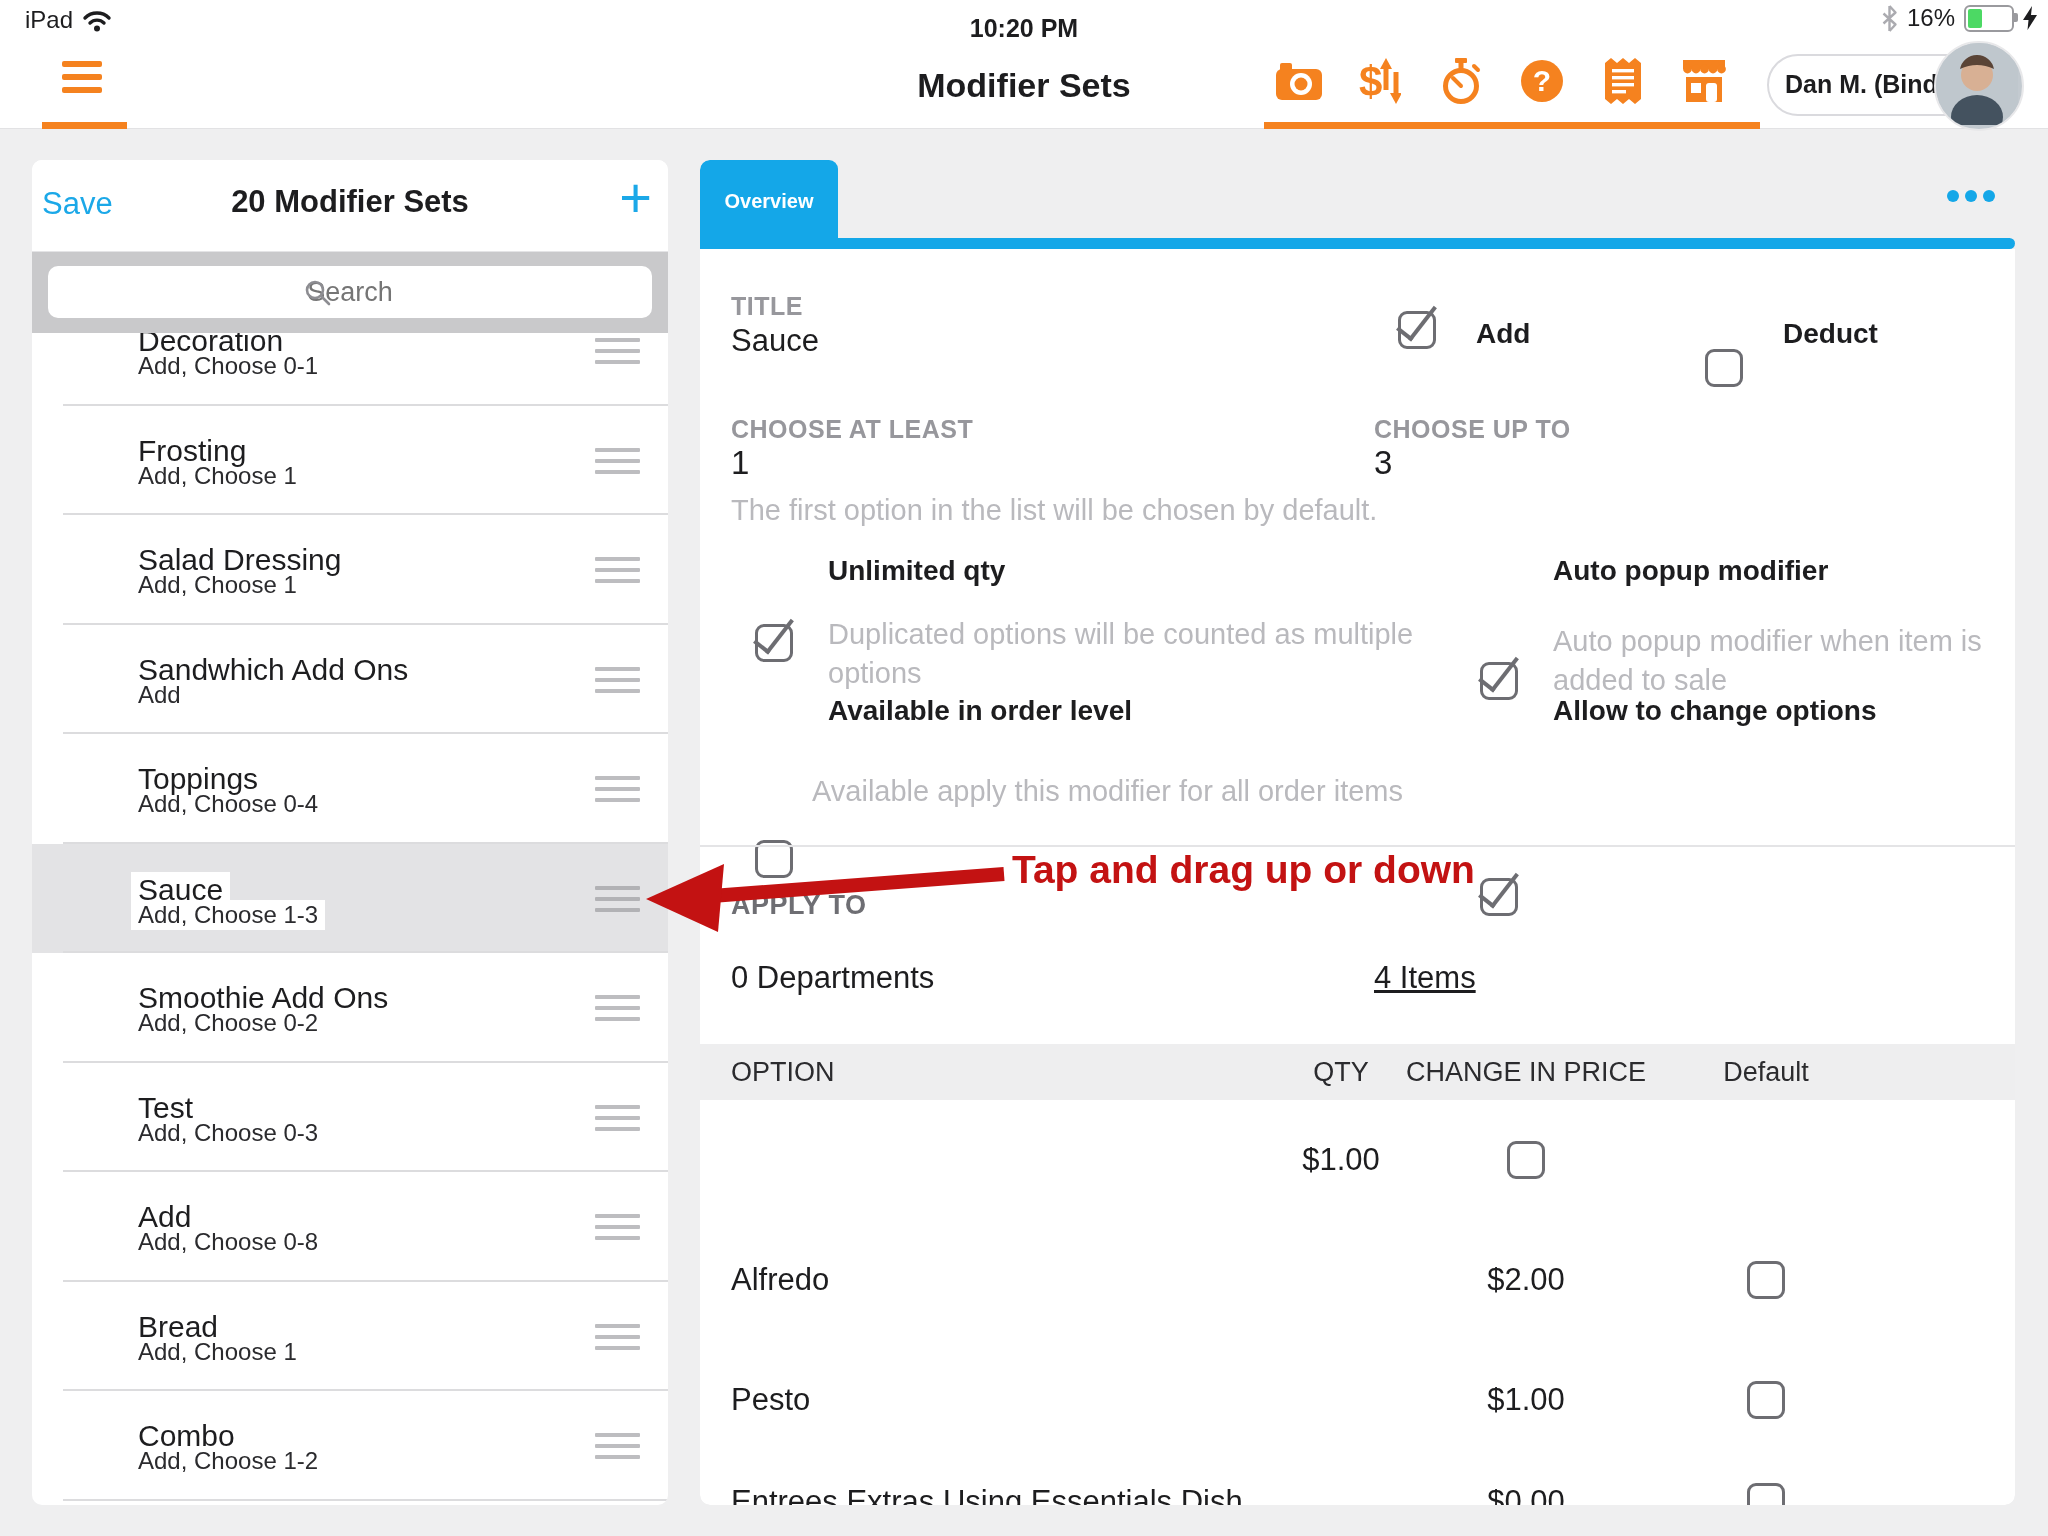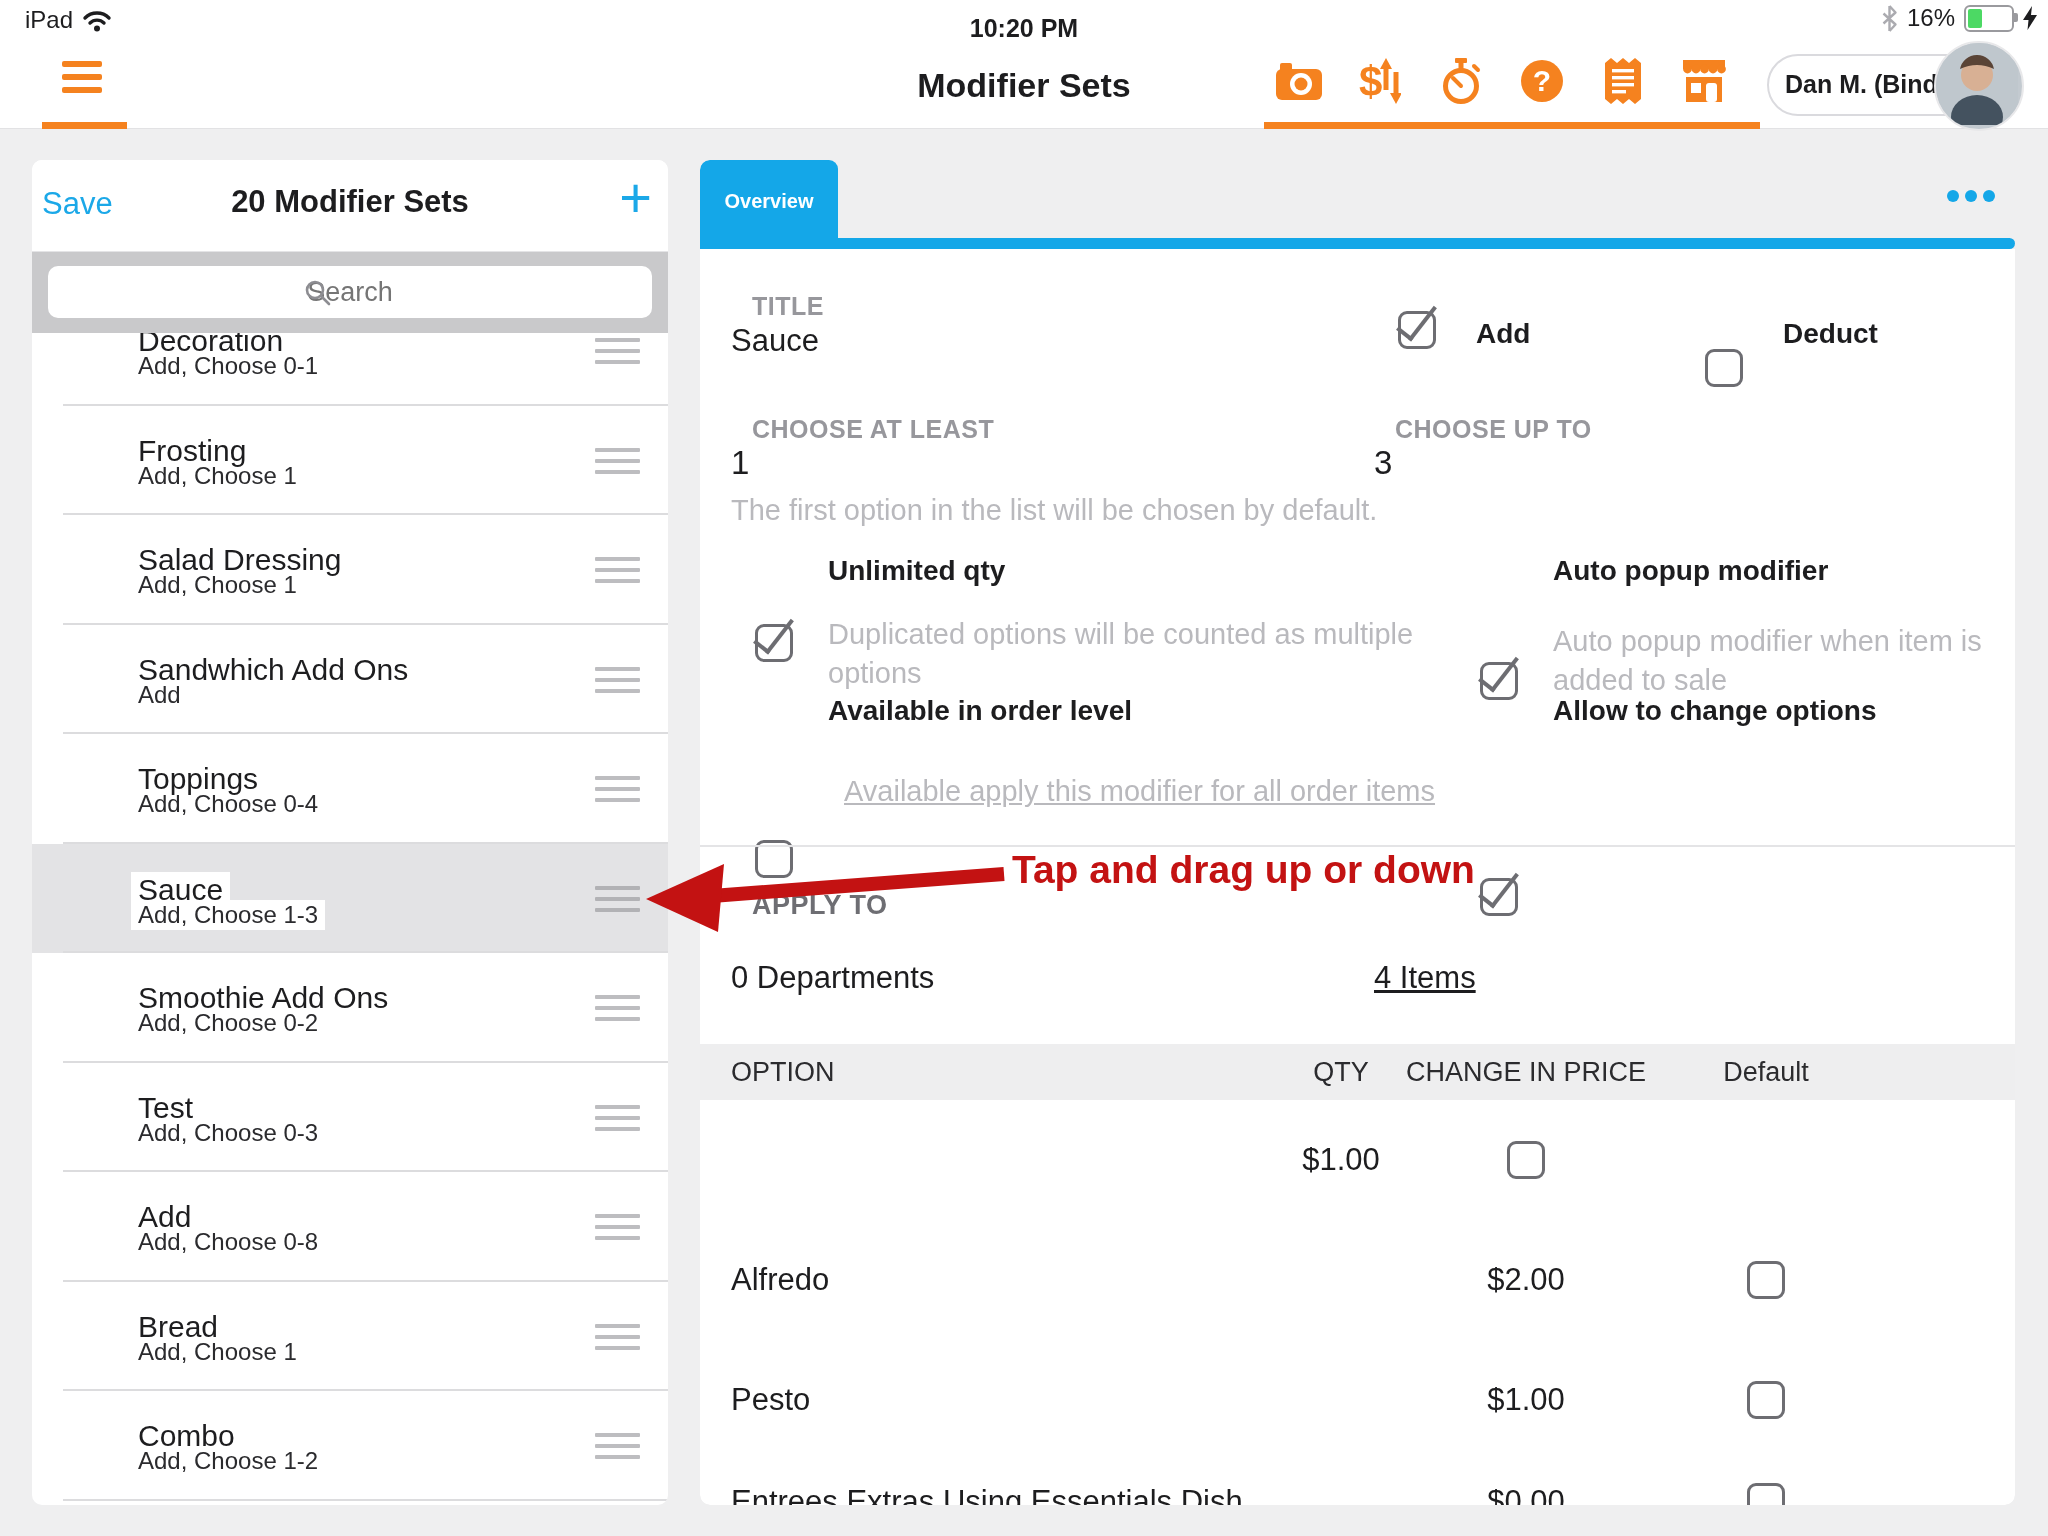--- a/index.html
+++ b/index.html
@@ -52,21 +52,21 @@
   .handle i{display:block;height:4px;background:#bdbdc0;margin-bottom:7px;border-radius:1px;}
   .row.selected .handle i{background:#b2b2b5;}
 
   
   #tab{position:absolute;left:0;top:0;width:138px;height:82px;background:#14a7e8;border-radius:9px 9px 0 0;color:#fff;font-size:20px;font-weight:bold;display:flex;align-items:center;justify-content:center;cursor:pointer;}
   #bluebar{position:absolute;left:0;top:78px;width:100%;height:11px;background:#14a7e8;border-radius:0 8px 8px 0;}
   #dots{position:absolute;right:20px;top:30px;display:flex;gap:6px;cursor:pointer;}
   #dots i{width:12px;height:12px;border-radius:50%;background:#14a7e8;}
   #main-body{position:absolute;left:0;top:89px;right:0;bottom:0;background:#fff;border-radius:0 0 10px 10px;}
 
-  .lbl{font-size:25px;font-weight:bold;color:#97979c;letter-spacing:.5px;margin-left:21px;}
+  .lbl{font-size:25px;font-weight:bold;color:#97979c;letter-spacing:.5px;}
   .val{font-size:31px;color:#1d1d1f;}
   .cb{position:relative;width:38px;height:38px;border:3px solid #6d6d72;border-radius:9px;background:#fff;box-sizing:border-box;cursor:pointer;}
   .cb.checked:after{content:"";position:absolute;left:6px;top:-16px;width:15px;height:38px;border-right:4px solid #6d6d72;border-bottom:4px solid #6d6d72;transform:rotate(38deg);}
   .cblabel{font-size:28px;font-weight:bold;white-space:nowrap;}
   .helper{font-size:29px;color:#b9b9bd;line-height:39px;}
   .hint{font-size:29px;color:#b9b9bd;}
 
   #table-head{position:absolute;left:0;top:884px;right:0;height:56px;background:#eeeeef;}
   .tgrid{display:grid;grid-template-columns:570px 80px 290px 190px 1fr;align-items:center;height:100%;padding-left:31px;}
   .tgrid .c{text-align:center;}
@@ -329,21 +329,21 @@
   <div class="abs cb checked" style="left:55px;top:388px;"></div>
   <div class="abs cblabel" style="left:128px;top:395px;">Unlimited qty</div>
   <div class="abs helper" style="left:128px;top:455px;width:620px;">Duplicated options will be counted as multiple options</div>
 
   <div class="abs cb checked" style="left:780px;top:388px;"></div>
   <div class="abs cblabel" style="left:853px;top:395px;">Auto popup modifier</div>
   <div class="abs helper" style="left:853px;top:462px;width:430px;">Auto popup modifier when item is added to sale</div>
 
   <div class="abs cb" style="left:55px;top:528px;"></div>
   <div class="abs cblabel" style="left:128px;top:535px;">Available in order level</div>
-  <div class="abs helper" style="left:144px;top:612px;width:760px;text-decoration:underline;">Available apply this modifier for all order items</div>
+  <div class="abs helper" style="left:112px;top:612px;width:760px;">Available apply this modifier for all order items</div>
 
   <div class="abs cb checked" style="left:780px;top:528px;"></div>
   <div class="abs cblabel" style="left:853px;top:535px;">Allow to change options</div>
 
   <div class="abs" style="left:0;top:685px;width:100%;height:2px;background:#e4e4e6;"></div>
 
   <div class="abs lbl" style="left:31px;top:730px;color:#6e6e73;font-size:27px;">APPLY TO</div>
   <div class="abs val" style="left:31px;top:800px;">0 Departments</div>
   <div class="abs val" style="left:674px;top:800px;text-decoration:underline;">4 Items</div>
 

